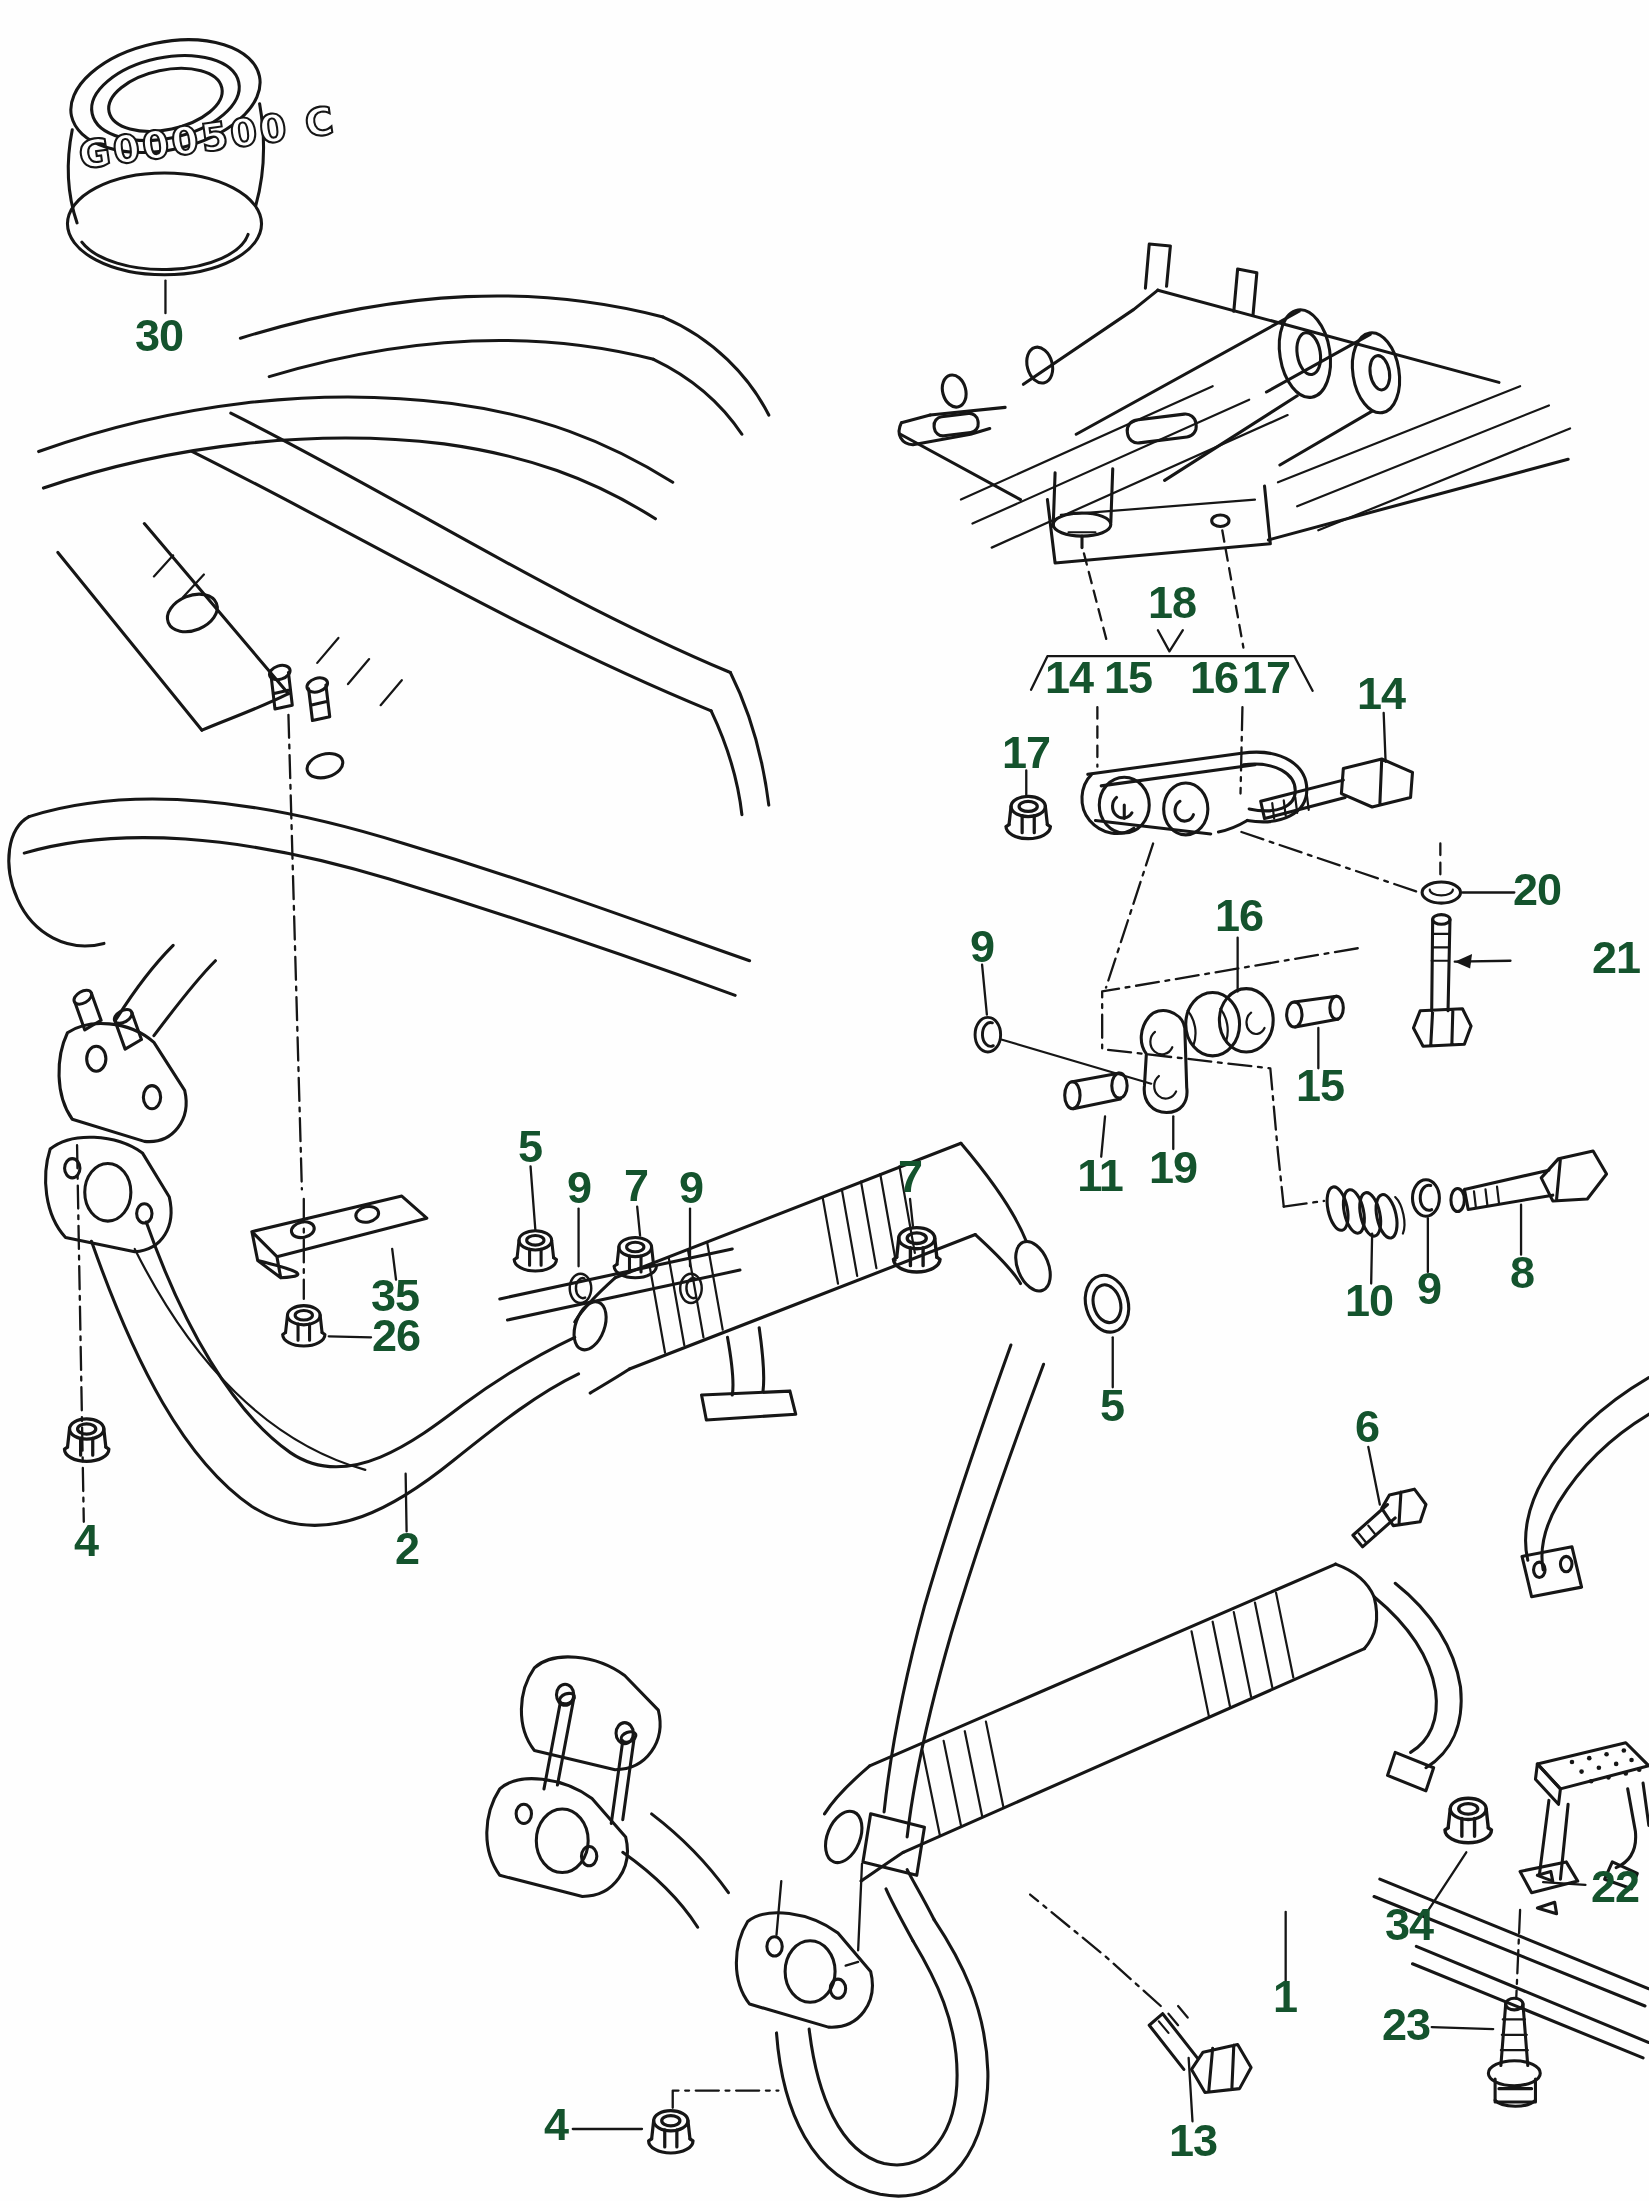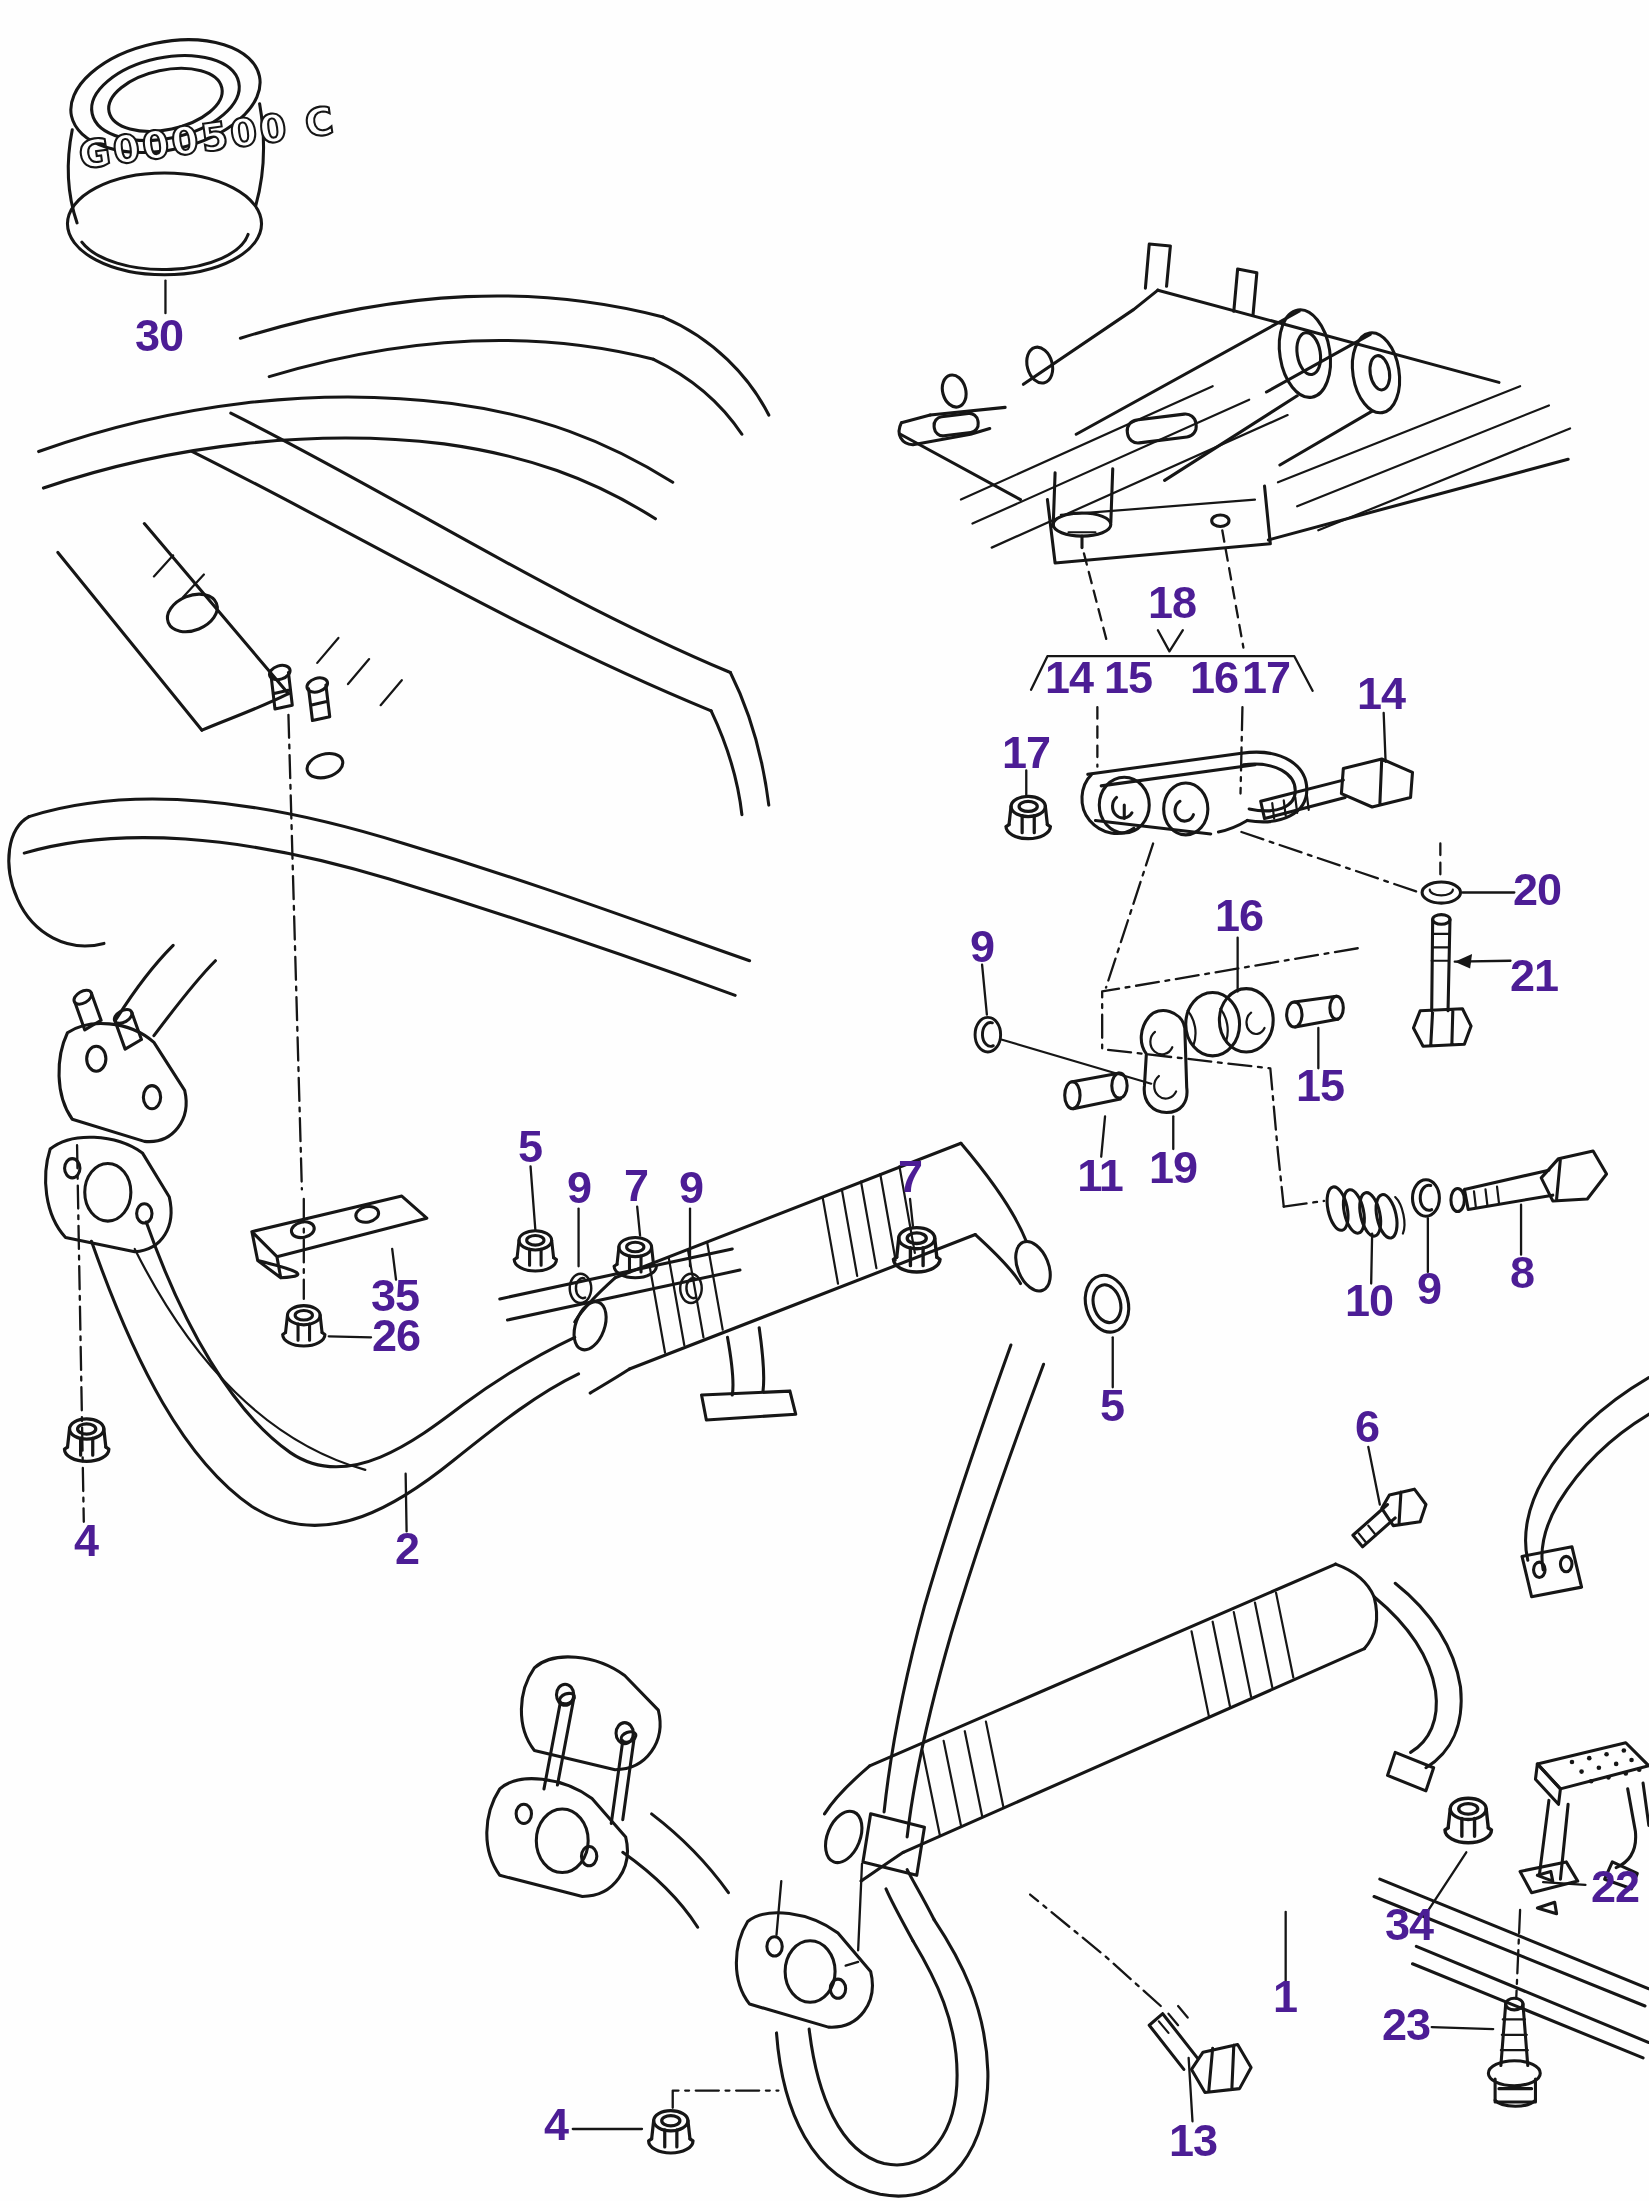--- a/index.html
+++ b/index.html
@@ -10,21 +10,21 @@
       fill:none;stroke:#161616;stroke-width:3.2;stroke-linecap:round;stroke-linejoin:round;}
   #lineart .thin{stroke-width:2.3;}
   #lineart .leader{stroke-width:2.4;}
   #lineart .dash{stroke-width:2.4;stroke-dasharray:12 8;}
   #lineart .dashdot{stroke-width:2.4;stroke-dasharray:24 7 4 7;}
   #lineart .fillblk{fill:#161616;stroke:none;}
   #lineart .dot{fill:#161616;stroke:none;}
   #stamp{font-family:"DejaVu Sans",sans-serif;font-size:40px;font-weight:bold;
          fill:#ffffff;stroke:#161616;stroke-width:2.2;letter-spacing:3px;}
   #callouts{position:absolute;left:0;top:0;width:100%;height:100%;pointer-events:none;}
-  .callout{position:absolute;transform:translate(-50%,-54%);color:#4c1d95;
+  .callout{position:absolute;transform:translate(-50%,-54%);color:#14532d;
            font-size:45px;font-weight:bold;font-family:"Liberation Sans",sans-serif;
            letter-spacing:-1px;white-space:nowrap;}
 </style>
 </head>
 <body>
 
 <div id="stage">
 <svg id="lineart" width="1650" height="2202" viewBox="0 0 1717 2292">
 
   <defs>
@@ -354,21 +354,21 @@
 <div id="callouts">
       <div class="callout" style="left: 159px; top: 338px;">30</div>
       <div class="callout" style="left: 1172px; top: 605px;">18</div>
       <div class="callout" style="left: 1069px; top: 680px;">14</div>
       <div class="callout" style="left: 1128px; top: 680px;">15</div>
       <div class="callout" style="left: 1214px; top: 680px;">16</div>
       <div class="callout" style="left: 1266px; top: 680px;">17</div>
       <div class="callout" style="left: 1026px; top: 755px;">17</div>
       <div class="callout" style="left: 1381px; top: 696px;">14</div>
       <div class="callout" style="left: 1537px; top: 892px;">20</div>
-      <div class="callout" style="left: 1534px; top: 960px; margin-top: 18px;">21</div>
+      <div class="callout" style="left: 1616px; top: 960px;">21</div>
       <div class="callout" style="left: 1239px; top: 918px;">16</div>
       <div class="callout" style="left: 1320px; top: 1088px;">15</div>
       <div class="callout" style="left: 982px; top: 949px;">9</div>
       <div class="callout" style="left: 1100px; top: 1178px;">11</div>
       <div class="callout" style="left: 1173px; top: 1170px;">19</div>
       <div class="callout" style="left: 1369px; top: 1303px;">10</div>
       <div class="callout" style="left: 1429px; top: 1291px;">9</div>
       <div class="callout" style="left: 1522px; top: 1275px;">8</div>
       <div class="callout" style="left: 530px; top: 1149px;">5</div>
       <div class="callout" style="left: 579px; top: 1190px;">9</div>

